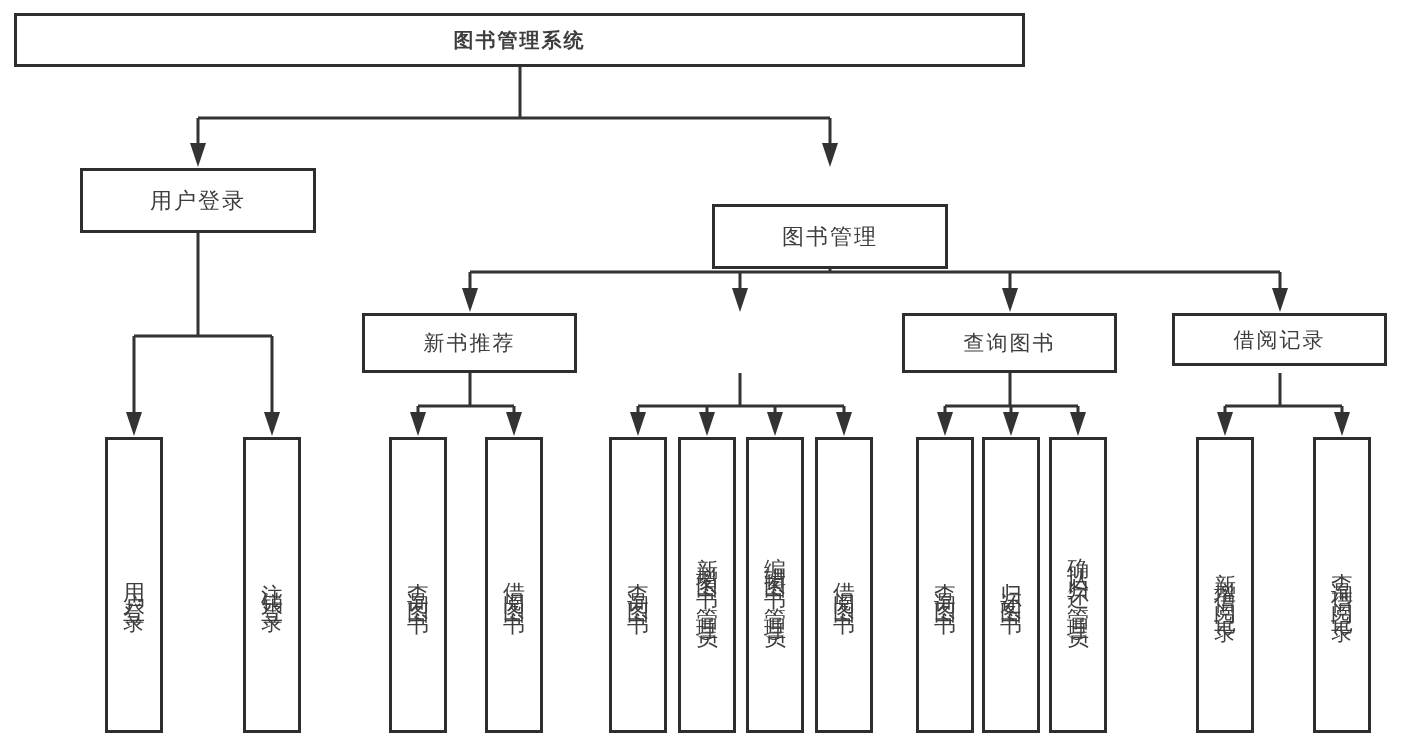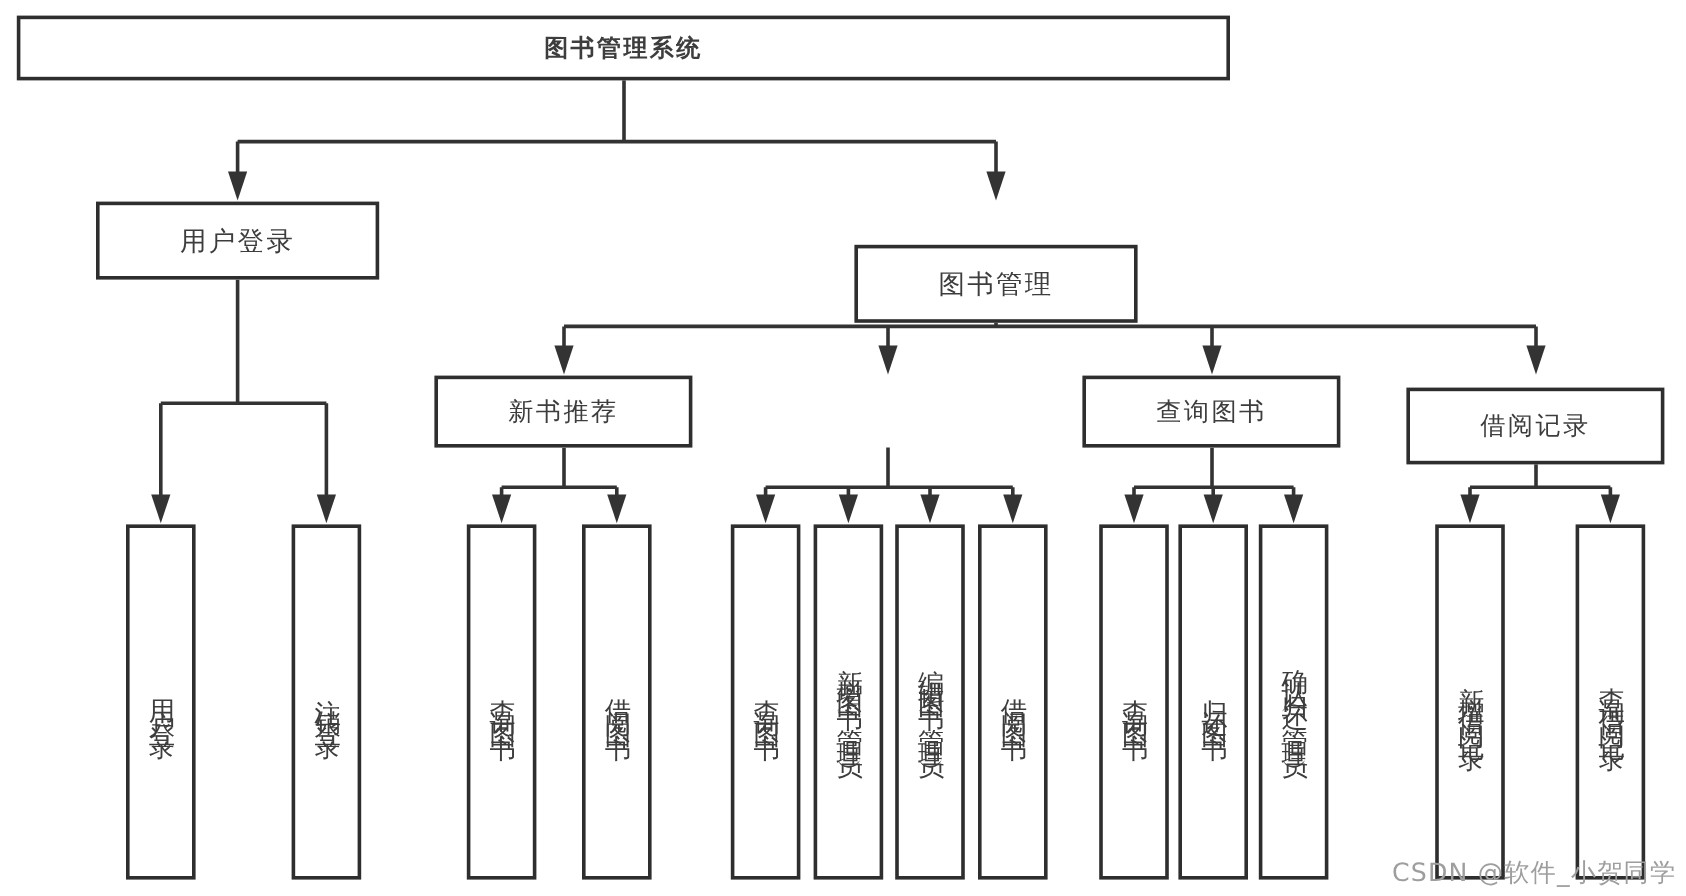--- a/index.html
+++ b/index.html
@@ -107,21 +107,21 @@
   <div class="box h-l2" style="left:712px; top:168px; width:236px; height:65px;margin-top:36px;">
     <span class="lbl">图书管理</span>
   </div>
 
   <div class="box h-l3" style="left:362px; top:313px; width:215px; height:60px;">
     <span class="lbl">新书推荐</span>
   </div>
   <div class="box h-l3" style="left:902px; top:313px; width:215px; height:60px;">
     <span class="lbl">查询图书</span>
   </div>
-  <div class="box h-l3" style="left:1172px; top:323px; width:215px; height:64px;justify-content:center;">
+  <div class="box h-l3" style="left:1172px; top:313px; width:215px; height:53px;justify-content:center;">
     <span class="lbl">借阅记录</span>
   </div>
 
   <div class="box v-box" style="left:105px; top:437px; width:58px; height:296px;">
     <span class="lbl">用户登录</span>
   </div>
   <div class="box v-box" style="left:243px; top:437px; width:58px; height:296px;">
     <span class="lbl">注销登录</span>
   </div>
 
@@ -155,15 +155,14 @@
     <span class="lbl">确认归还（管理员）</span>
   </div>
 
   <div class="box v-box" style="left:1196px; top:437px; width:58px; height:296px;">
     <span class="lbl">新增借阅记录</span>
   </div>
   <div class="box v-box" style="left:1313px; top:437px; width:58px; height:296px;">
     <span class="lbl">查询借阅记录</span>
   </div>
 
-  <div class="watermark">CSDN @软件_小贺同学</div>
 
 </div>
 
 </body></html>

